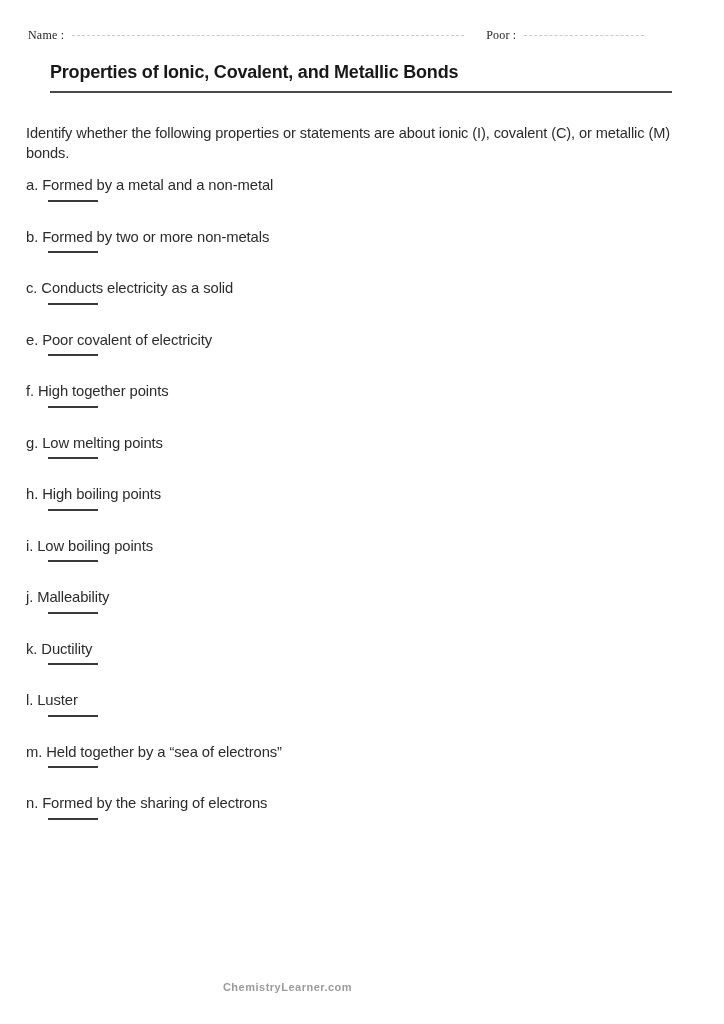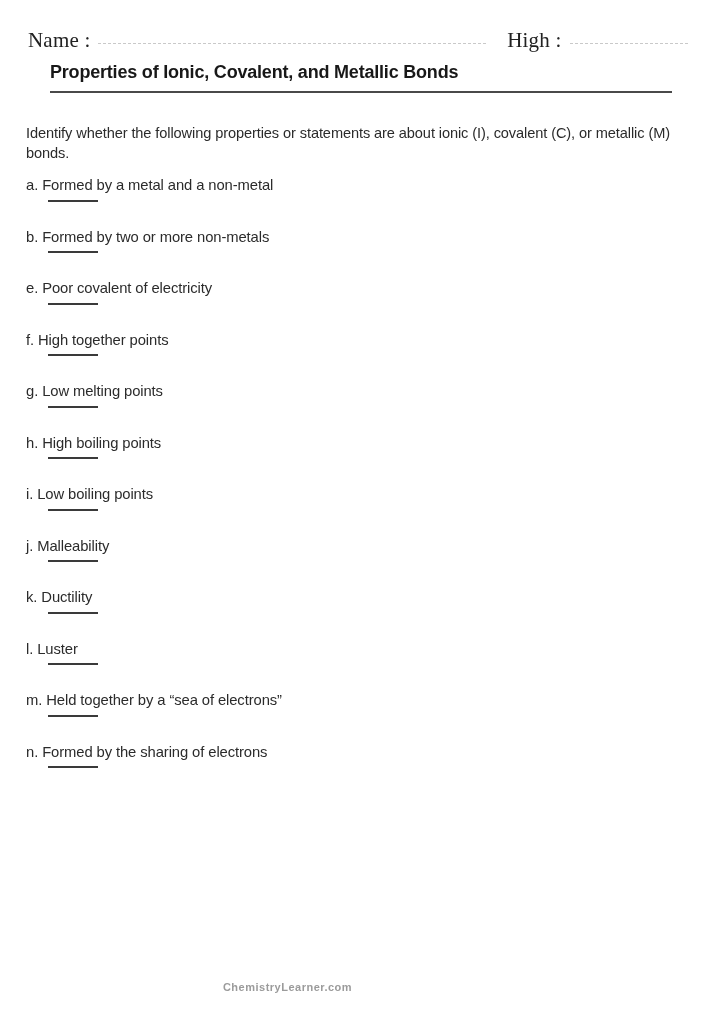--- a/index.html
+++ b/index.html
@@ -25,21 +25,21 @@
 
   
   .namedate {
     position: absolute;
     left: 28px;
     top: 28px;
     width: 660px;
     display: flex;
     align-items: baseline;
     font-family: "Liberation Serif", serif;
-    font-size: 21px;
+    font-size: 12px;
     color: #222222;
     text-align: center;
   }
   .nd-label {
     white-space: pre;
     letter-spacing: 0.2px;
   }
   .nd-rule {
     height: 10px;
     border-bottom: 1.5px dashed #c9c9c9;
@@ -132,21 +132,21 @@
 </style>
 </head>
 <body>
 
 <div class="page">
 
   <div class="namedate">
     <span class="nd-label">Name :</span>
     <span class="nd-rule name-rule"></span>
     <span class="nd-gap"></span>
-    <span class="nd-label">High :</span>
+    <span class="nd-label">Poor :</span>
     <span class="nd-rule date-rule"></span>
   </div>
 
   <div class="title-wrap">
     <div class="title">Properties of Ionic, Covalent, and Metallic Bonds</div>
     <div class="title-rule"></div>
   </div>
 
   <div class="instructions">Identify whether the following properties or statements are about ionic (I), covalent (C), or metallic (M) bonds.</div>
 
@@ -155,20 +155,24 @@
     <div class="q-item">
       <span class="q-text">a. Formed by a metal and a non-metal</span>
       <span class="q-blank"></span>
     </div>
 
     <div class="q-item">
       <span class="q-text">b. Formed by two or more non-metals</span>
       <span class="q-blank"></span>
     </div>
 
+    <div class="q-item">
+      <span class="q-text">c. Conducts electricity as a solid</span>
+      <span class="q-blank"></span>
+    </div>
 
 
     <div class="q-item">
       <span class="q-text">e. Poor covalent of electricity</span>
       <span class="q-blank"></span>
     </div>
 
     <div class="q-item">
       <span class="q-text">f. High together points</span>
       <span class="q-blank"></span>

